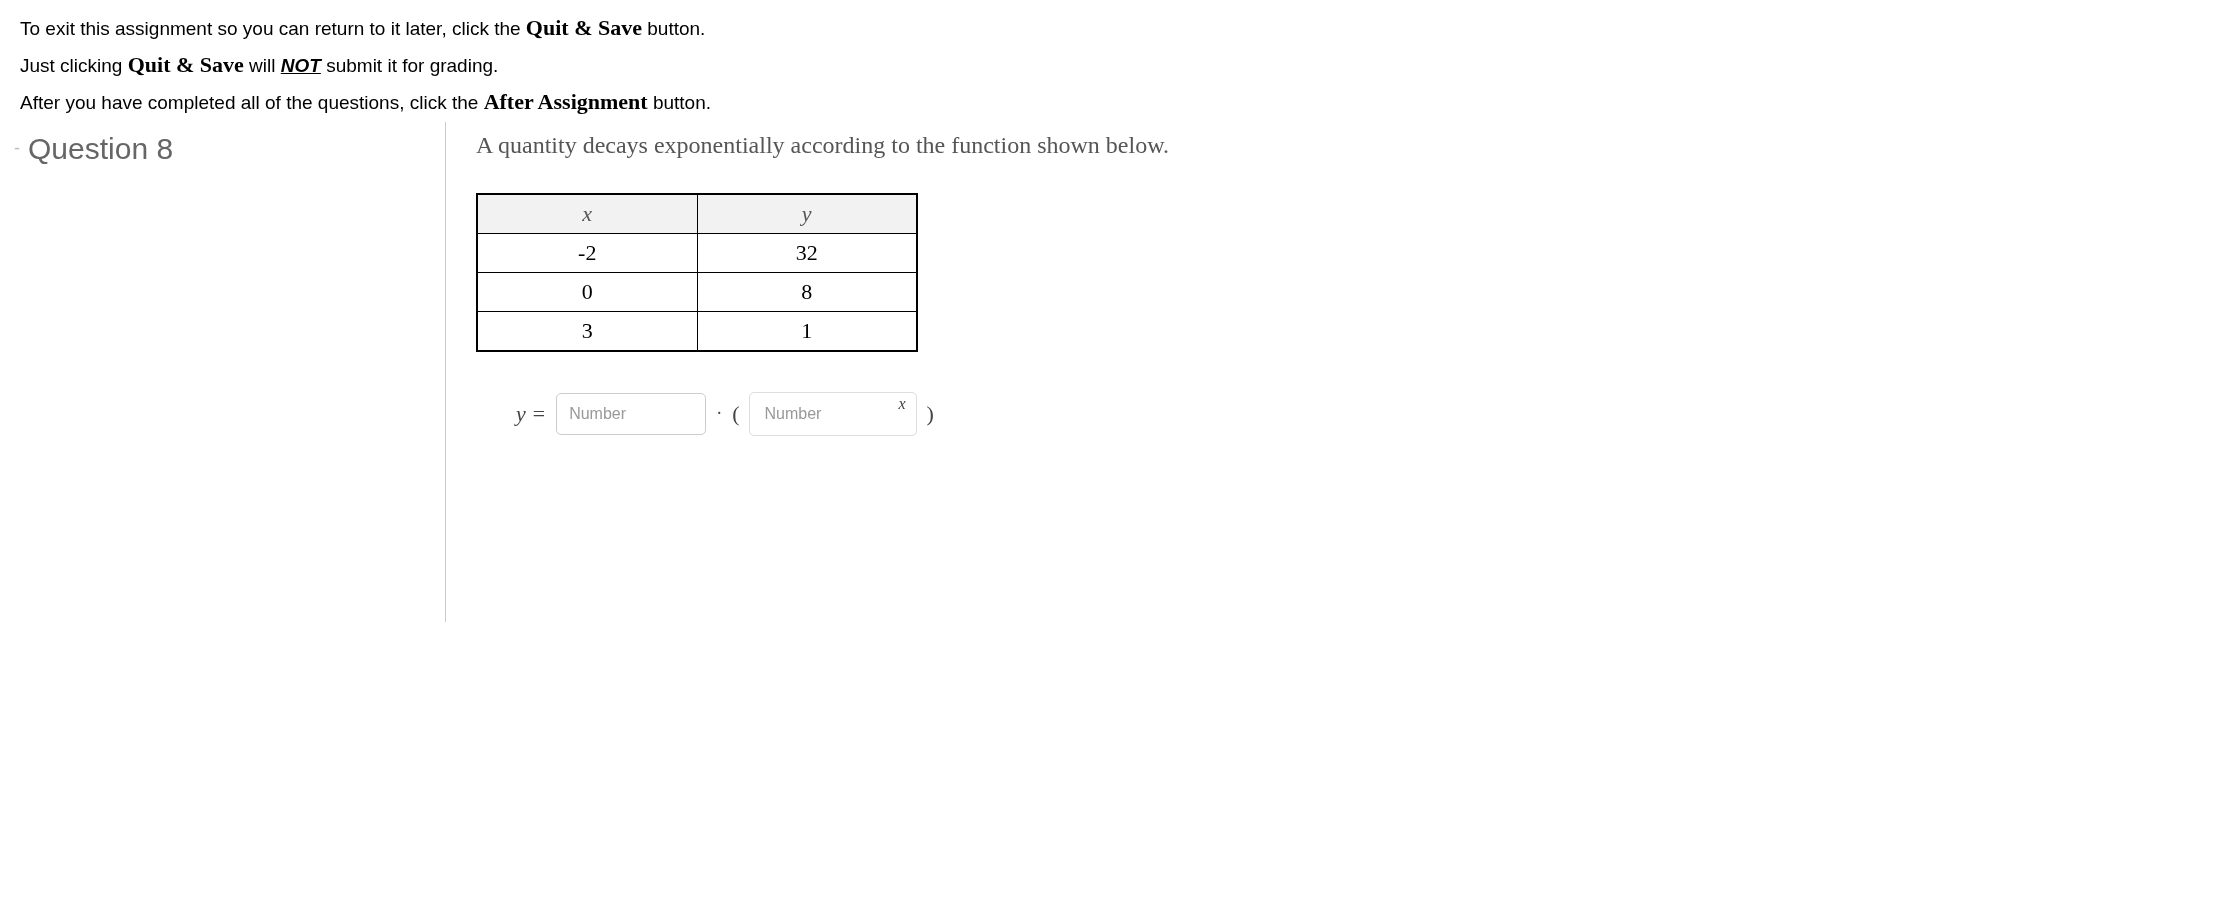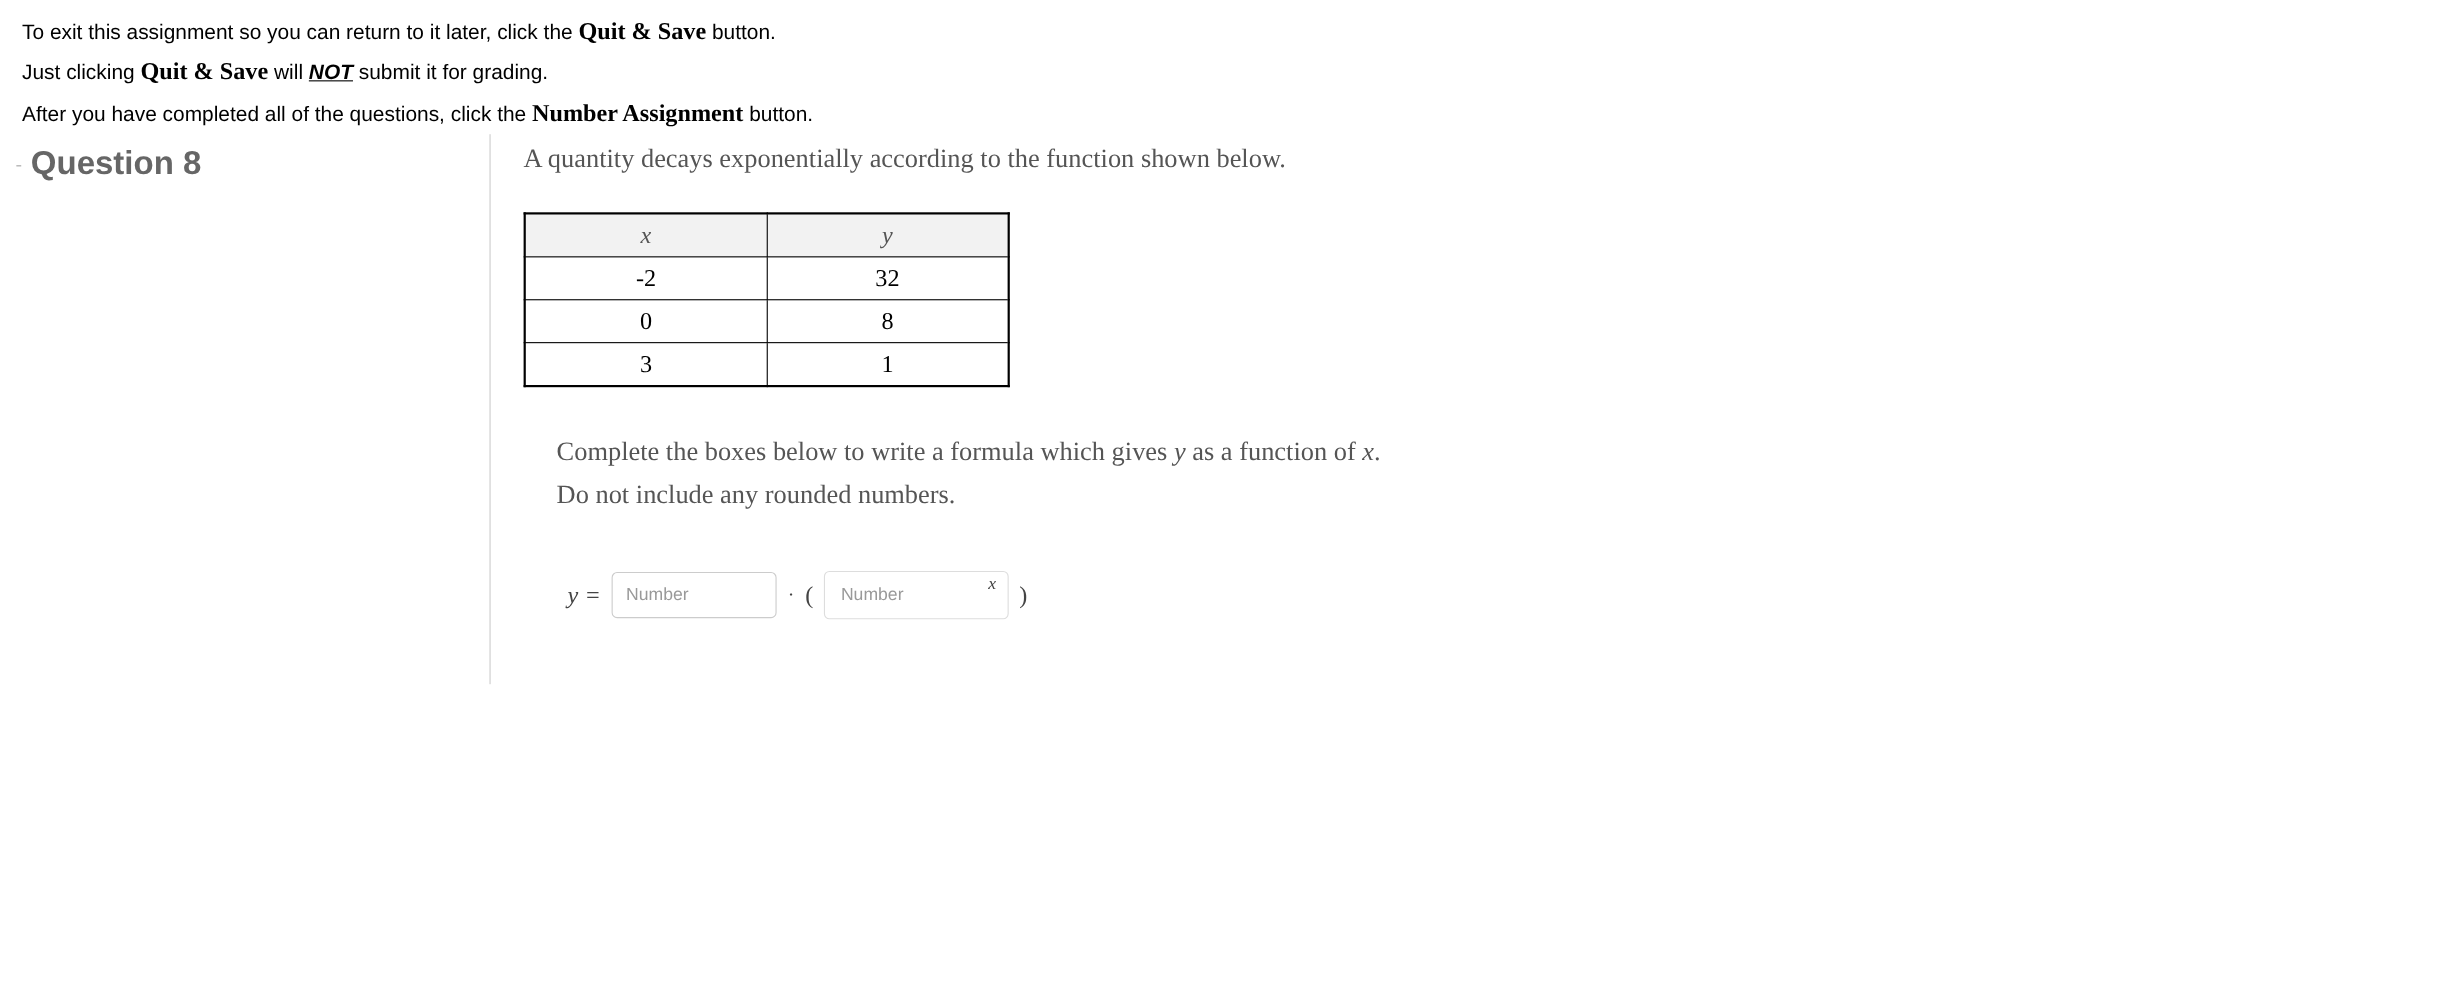--- a/index.html
+++ b/index.html
@@ -40,21 +40,21 @@
       color: #666;
     }
     .collapse-dash {
       color: #bbb;
       font-size: 18px;
       margin-left: -6px;
     }
     .question-title {
       font-size: 30px;
       color: #666;
-      font-weight: 700;
+      font-weight: 400;
     }
     .points {
       margin-top: 30px;
       font-size: 18px;
       color: #333;
     }
     .divider {
       width: 1px;
       background: #ccc;
       margin: 0 30px 0 0;
@@ -148,21 +148,21 @@
 <body>
 
 <div class="instructions">
   <p>
     <span>To exit this assignment so you can return to it later, click the </span><span class="serif-bold">Quit &amp; Save</span><span> button.</span>
   </p>
   <p>
     <span>Just clicking </span><span class="serif-bold">Quit &amp; Save</span><span> will </span><span class="underline-bold-italic">NOT</span><span> submit it for grading.</span>
   </p>
   <p>
-    <span>After you have completed all of the questions, click the </span><span class="serif-bold">Number Assignment</span><span> button.</span>
+    <span>After you have completed all of the questions, click the </span><span class="serif-bold">After Assignment</span><span> button.</span>
   </p>
 </div>
 
 <div class="main">
   <div class="sidebar">
     <div class="question-title-row">
       <span class="collapse-dash">-</span>
       <span class="question-title">Question 8</span>
     </div>
   </div>
@@ -188,26 +188,20 @@
           <td>0</td>
           <td>8</td>
         </tr>
         <tr>
           <td>3</td>
           <td>1</td>
         </tr>
       </tbody>
     </table>
 
-    <div class="instruction-block">
-      <div>
-        <span>Complete the boxes below to write a formula which gives </span><span class="ivar">y</span><span> as a function of </span><span class="ivar">x</span><span>.</span>
-      </div>
-      <div>Do not include any rounded numbers.</div>
-    </div>
 
     <div class="formula-row">
       <span class="yeq">y =</span>
       <input class="num" type="text" placeholder="Number" style="">
       <span class="dot">·</span>
       <span>(</span>
       <span class="paren-group">
         <input class="num" type="text" placeholder="Number" style="">
         <span class="exponent">x</span>
       </span>

